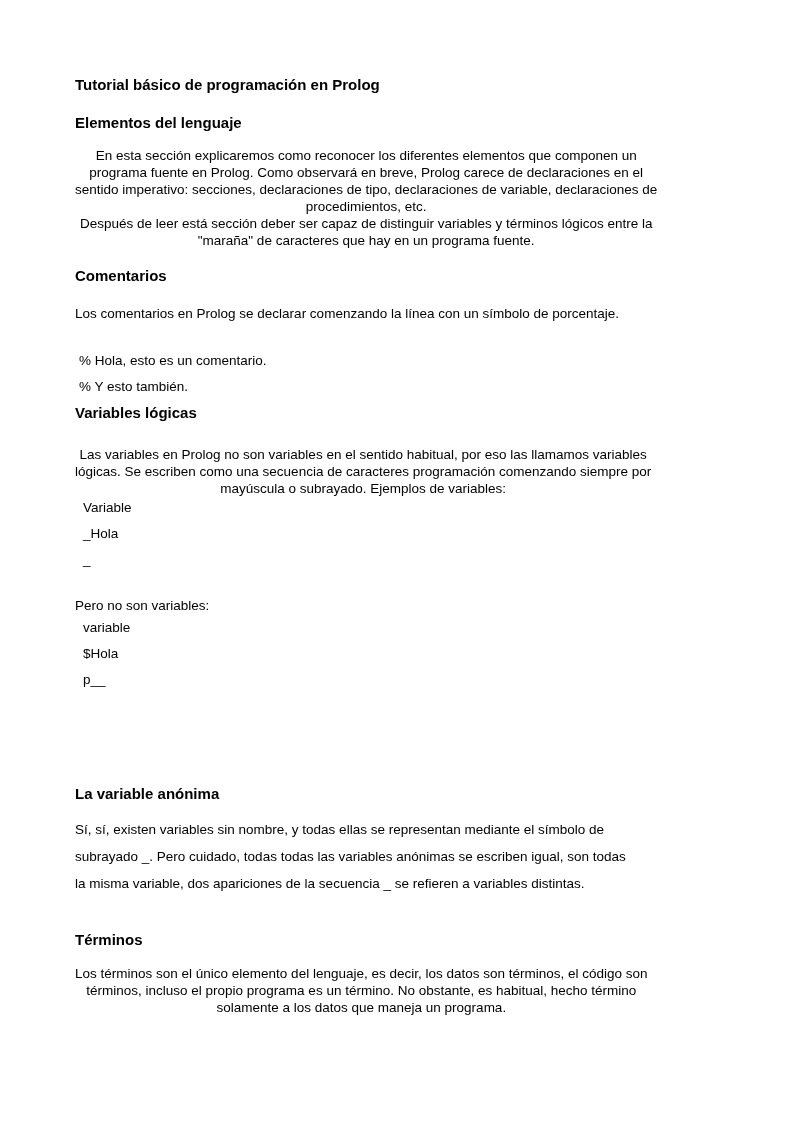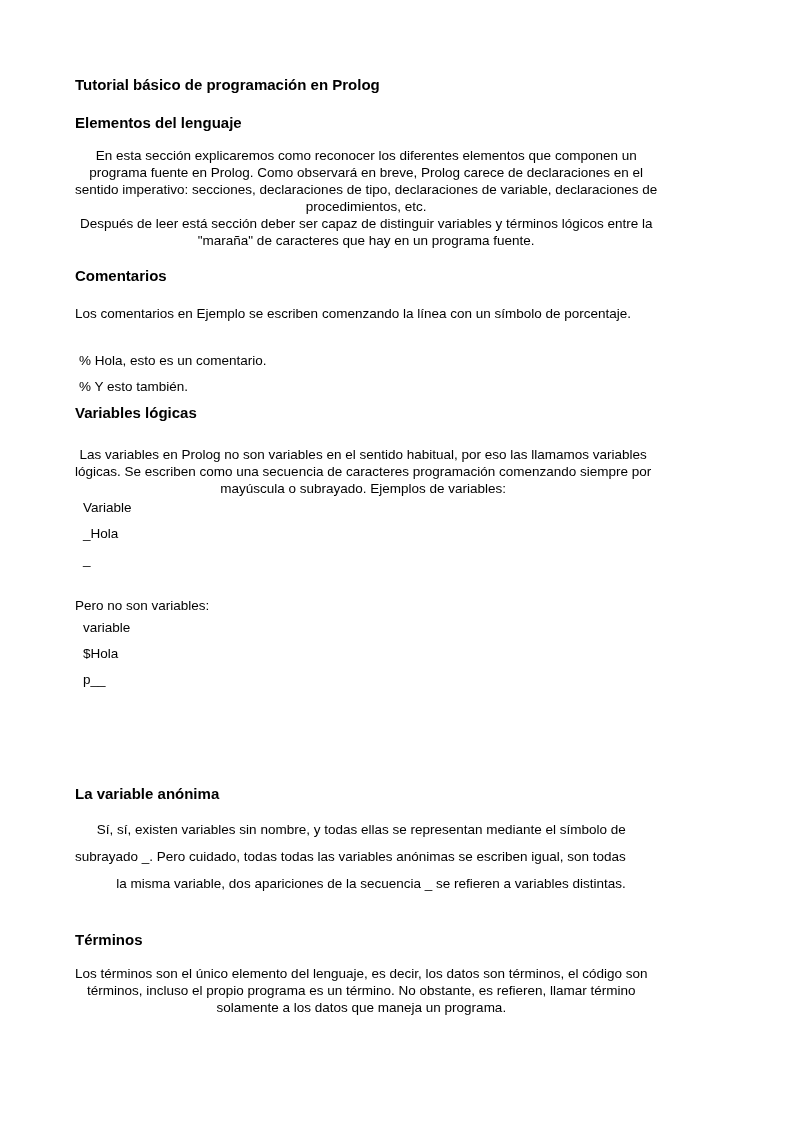--- a/index.html
+++ b/index.html
@@ -28,21 +28,20 @@
     line-height: 17px;
   }
   .para {
     font-size: 13.5px;
     line-height: 17px;
   }
   .para .pline { white-space: nowrap; text-align: center; }
   .para-wide {
     font-size: 13.5px;
     line-height: 27px;
-    text-align: right;
   }
   .para-wide .pline { white-space: nowrap; }
   .code-line {
     left: 79px;
     font-size: 13.5px;
     line-height: 17px;
   }
   .example-line {
     left: 83px;
     font-size: 13.5px;
@@ -64,21 +63,21 @@
     <div class="pline">programa fuente en Prolog. Como observará en breve, Prolog carece de declaraciones en el</div>
     <div class="pline">sentido imperativo: secciones, declaraciones de tipo, declaraciones de variable, declaraciones de</div>
     <div class="pline">procedimientos, etc.</div>
     <div class="pline">Después de leer está sección deber ser capaz de distinguir variables y términos lógicos entre la</div>
     <div class="pline">"maraña" de caracteres que hay en un programa fuente.</div>
   </div>
 
   <div class="abs h2" style="top:267px">Comentarios</div>
 
   <div class="abs para" style="top:305px">
-    <div class="pline">Los comentarios en Ejemplo se escriben comenzando la línea con un símbolo de porcentaje.</div>
+    <div class="pline">Los comentarios en Prolog se declarar comenzando la línea con un símbolo de porcentaje.</div>
   </div>
 
   <div class="abs code-line" style="top:352px">% Hola, esto es un comentario.</div>
 
   <div class="abs code-line" style="top:378px">% Y esto también.</div>
 
   <div class="abs h2" style="top:404px">Variables lógicas</div>
 
   <div class="abs para" style="top:446px">
     <div class="pline">Las variables en Prolog no son variables en el sentido habitual, por eso las llamamos variables</div>
@@ -102,17 +101,17 @@
   <div class="abs para-wide" style="top:816px">
     <div class="pline">Sí, sí, existen variables sin nombre, y todas ellas se representan mediante el símbolo de</div>
     <div class="pline">subrayado _. Pero cuidado, todas todas las variables anónimas se escriben igual, son todas</div>
     <div class="pline">la misma variable, dos apariciones de la secuencia _ se refieren a variables distintas.</div>
   </div>
 
   <div class="abs h2" style="top:931px">Términos</div>
 
   <div class="abs para" style="top:965px">
     <div class="pline">Los términos son el único elemento del lenguaje, es decir, los datos son términos, el código son</div>
-    <div class="pline">términos, incluso el propio programa es un término. No obstante, es refieren, llamar término</div>
+    <div class="pline">términos, incluso el propio programa es un término. No obstante, es habitual, hecho término</div>
     <div class="pline">solamente a los datos que maneja un programa.</div>
   </div>
 
 </div>
 
 </body></html>

